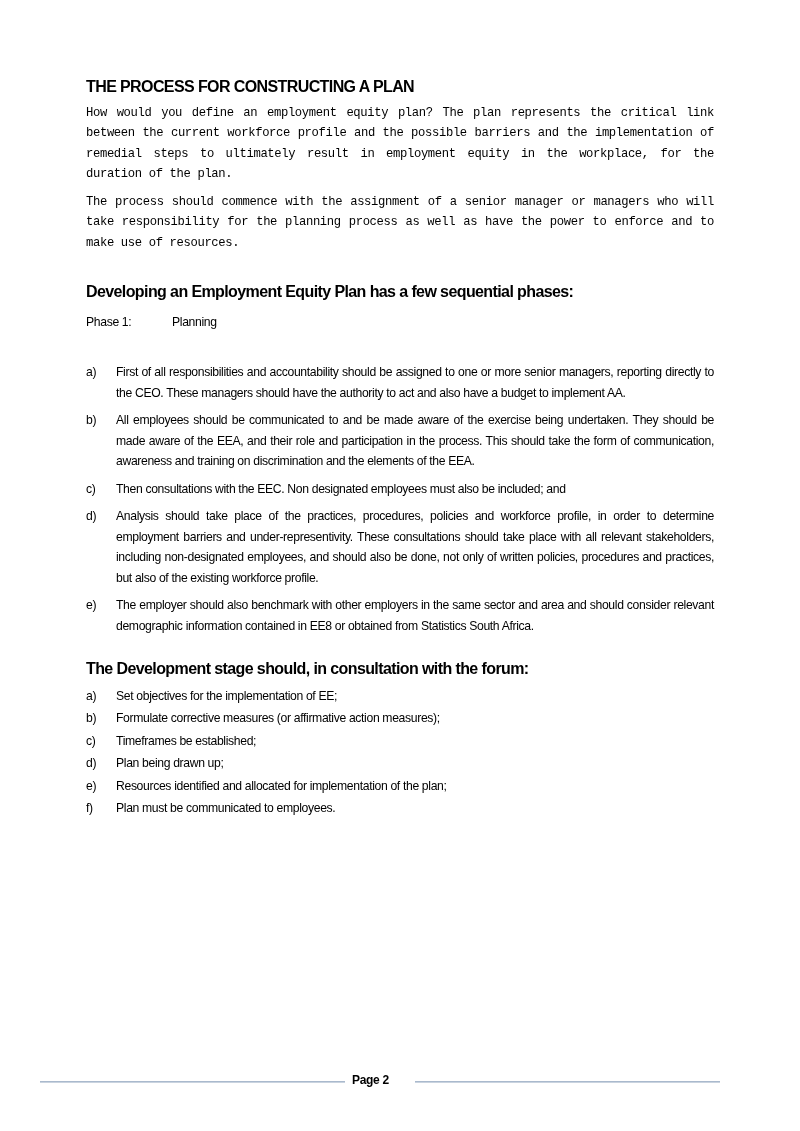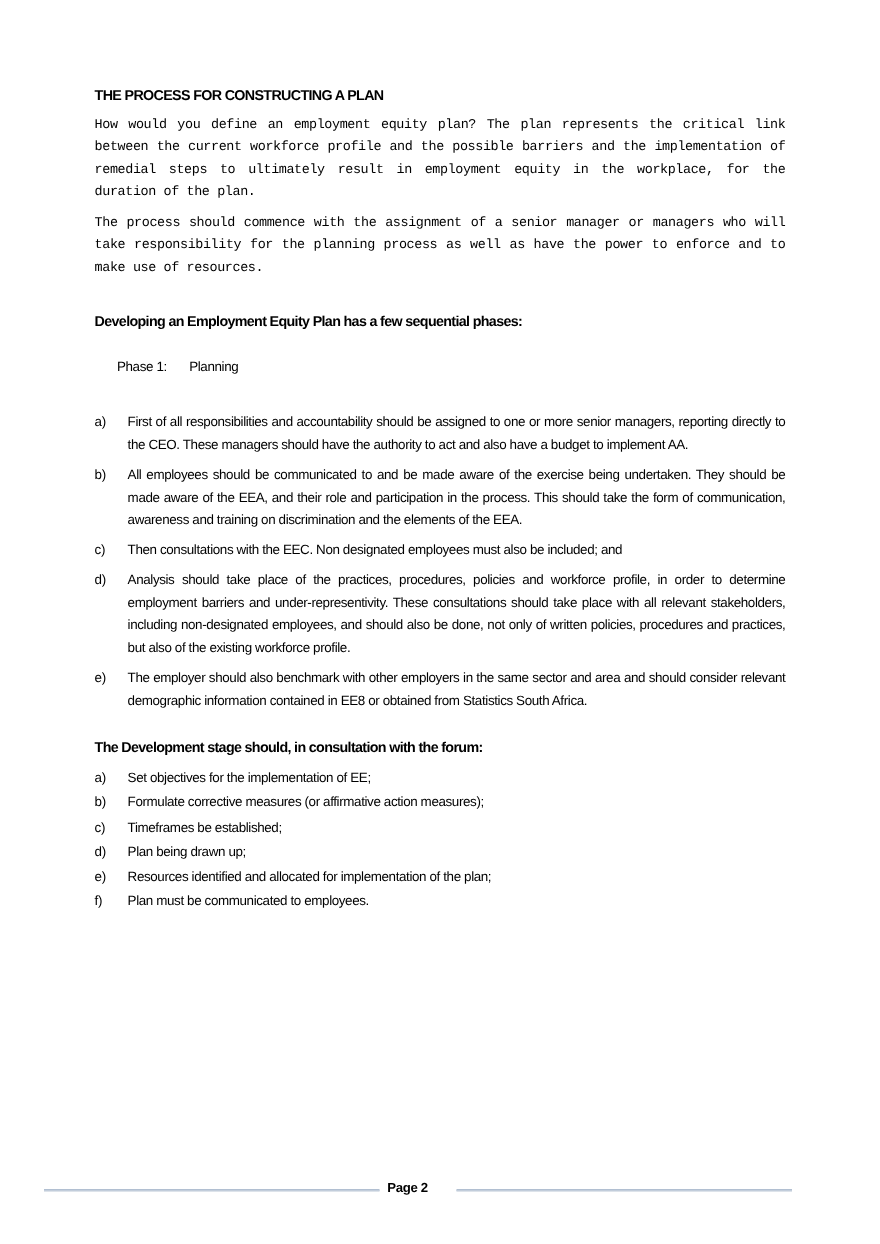--- a/index.html
+++ b/index.html
@@ -1,45 +1,45 @@
 <!DOCTYPE html>
 <html><head>
   <meta charset="utf-8">
   <style>
     html, body { margin: 0; padding: 0; background: #ffffff; }
     body { width: 800px; height: 1131px; position: relative; overflow: hidden;
            font-family: "Liberation Sans", sans-serif; color: #000; }
     .page { position: absolute; left: 86px; top: 77px; width: 628px; font-size: 12.2px; line-height: 20.5px; letter-spacing: -0.35px; }
-    .h { font-weight: bold; font-size: 13px; letter-spacing: -0.6px; margin: 0; }
+    .h { font-weight: bold; font-size: 16px; letter-spacing: -0.6px; margin: 0; }
     .title { margin-bottom: 5px; }
     p { margin: 0 0 7px 0; text-align: justify; font-family: Liberation Mono, monospace; }
     .gap { height: 22px; }
     .phase { display: flex; margin-bottom: 8px; }
-    .phase .pl { width: 86px; flex: none; text-align: center; }
+    .phase .pl { width: 86px; flex: none; }
     ol.items { list-style: none; padding: 0; margin: 6px 0 0 0; }
     ol.items li { display: flex; margin-bottom: 7px; }
     ol.items li .mk { width: 30px; flex: none; }
     ol.items li .tx { flex: 1; text-align: justify; }
     ol.tight li { margin-bottom: 2px; }
     .footer { position: absolute; top: 1073px; left: 40px; width: 680px; height: 16px; }
     .footer .line { position: absolute; top: 8px; height: 1px; background: #a9b9cd; border-bottom: 1px solid #c9d3df; }
     .footer .l1 { left: 0; width: 305px; }
     .footer .l2 { left: 375px; width: 305px; }
     .footer .pg { position: absolute; left: 312px; top: 0; font-size: 12px; font-weight: bold; letter-spacing: -0.3px; }
   </style>
 </head>
 <body>
 
 <div class="page">
   <h1 class="h title">THE PROCESS FOR CONSTRUCTING A PLAN</h1>
   <p>How would you define an employment equity plan? The plan represents the critical link between the current workforce profile and the possible barriers and the implementation of remedial steps to ultimately result in employment equity in the workplace, for the duration of the plan.</p>
   <p>The process should commence with the assignment of a senior manager or managers who will take responsibility for the planning process as well as have the power to enforce and to make use of resources.</p>
 
   <div class="gap"></div>
-  <h2 class="h" style="margin-bottom:20px;">Developing an Employment Equity Plan has a few sequential phases:</h2>
+  <h2 class="h" style="margin-bottom:9px;">Developing an Employment Equity Plan has a few sequential phases:</h2>
   <div>
     <div class="phase">
       <span class="pl">Phase 1:</span>
       <span>Planning</span>
     </div>
   </div>
 
   <div class="gap" style="height:16px;"></div>
   <ol class="items">
     <li>

